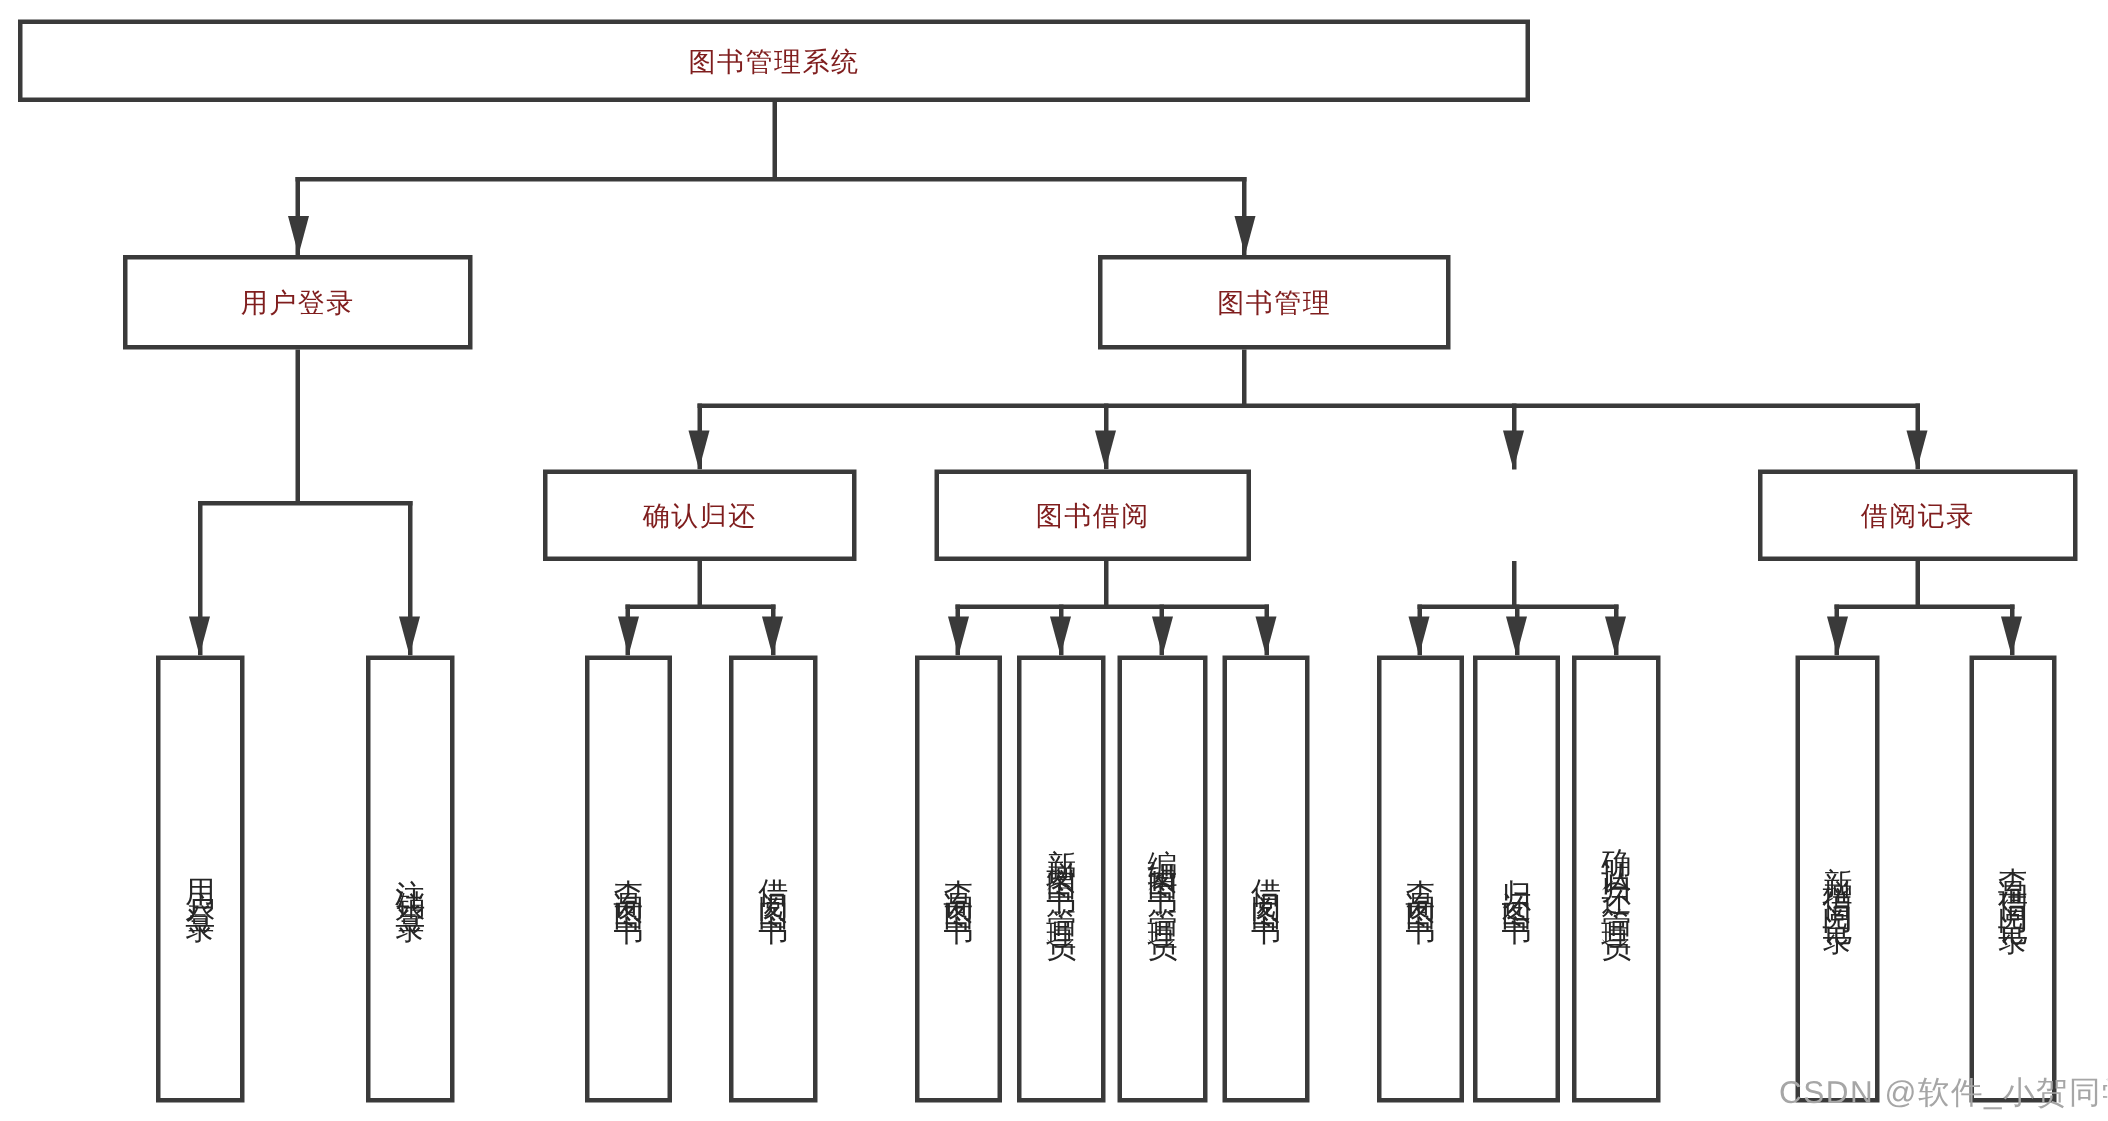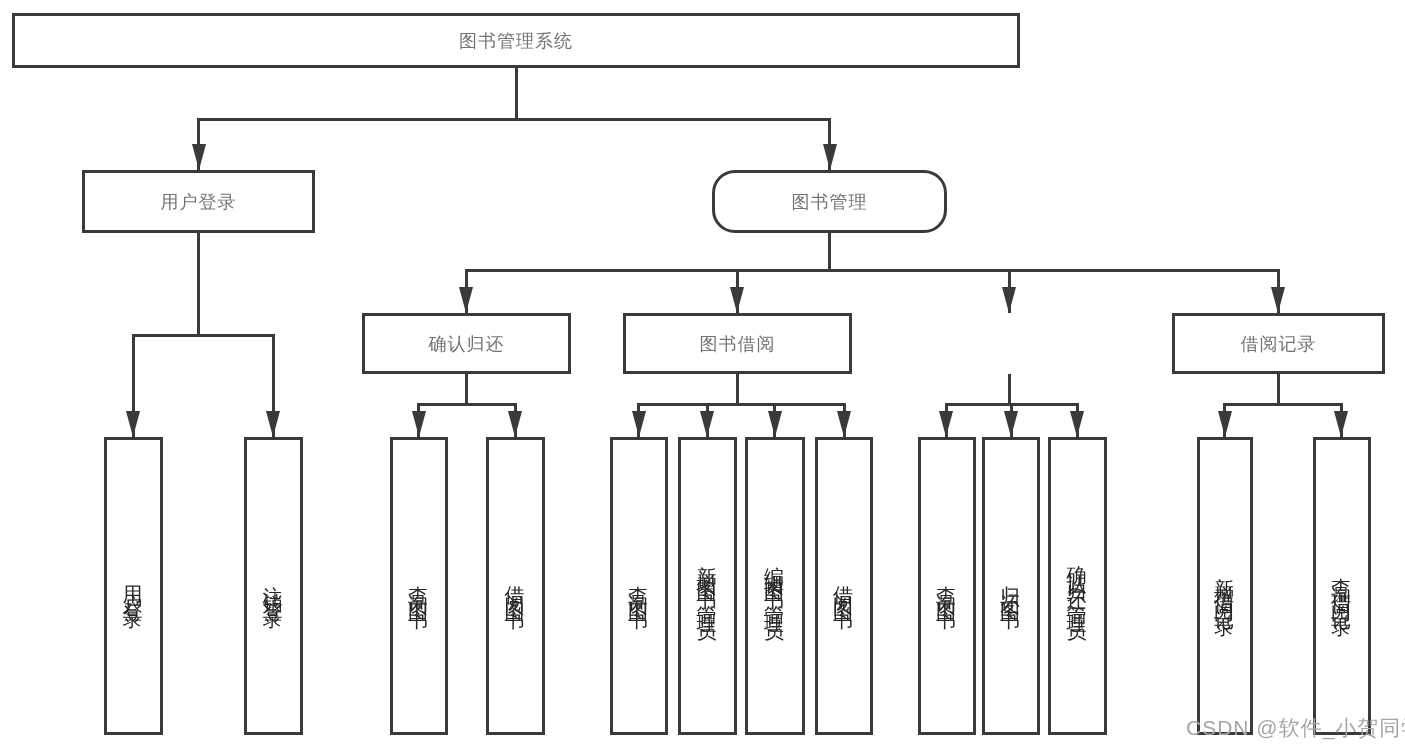--- a/index.html
+++ b/index.html
@@ -2,21 +2,21 @@
 <html><head>
 <meta charset="utf-8">
 <style>
   html,body{margin:0;padding:0;background:#ffffff;}
   body{font-family:"Liberation Sans","DejaVu Sans",sans-serif;}
   .canvas{position:relative;width:1405px;height:747px;background:#ffffff;overflow:hidden;}
   .box{
     position:absolute;box-sizing:border-box;
     border:3px solid #3a3a3a;background:#ffffff;
     display:flex;align-items:center;justify-content:center;
-    font-size:18px;color:#737373;letter-spacing:1px;
+    font-size:18px;color:#7f1d1d;letter-spacing:1px;
   }
   .leaf{
     position:absolute;box-sizing:border-box;top:437px;height:298px;
     border:3px solid #3a3a3a;background:#ffffff;
     display:flex;align-items:center;justify-content:center;
     writing-mode:vertical-rl;text-orientation:mixed;
     font-size:20px;letter-spacing:8px;color:#262626;
   }
   .vl,.hl{position:absolute;background:#3a3a3a;}
   .vl{width:3px;}
@@ -39,42 +39,42 @@
   <div class="box" style="left:12px;top:13px;width:1008px;height:55px;">图书管理系统</div>
 
   <div class="vl" style="left:515px;top:68px;height:51px;"></div>
   <div class="hl" style="left:197px;top:118px;width:634px;"></div>
   <div class="vl" style="left:197px;top:118px;height:52px;"></div>
   <div class="ah" style="left:192px;top:144px;"></div>
   <div class="vl" style="left:828px;top:118px;height:52px;"></div>
   <div class="ah" style="left:823px;top:144px;"></div>
 
   <div class="box" style="left:82px;top:170px;width:233px;height:63px;">用户登录</div>
-  <div class="box" style="left:712px;top:170px;width:235px;height:63px;border-radius:23px;">图书管理</div>
+  <div class="box" style="left:732px;top:170px;width:235px;height:63px;">图书管理</div>
 
   <div class="vl" style="left:197px;top:233px;height:103px;"></div>
   <div class="hl" style="left:132px;top:334px;width:143px;"></div>
   <div class="vl" style="left:132px;top:334px;height:103px;"></div>
   <div class="ah" style="left:126px;top:411px;"></div>
   <div class="vl" style="left:272px;top:334px;height:103px;"></div>
   <div class="ah" style="left:266px;top:411px;"></div>
 
   <div class="vl" style="left:828px;top:233px;height:38px;"></div>
   <div class="hl" style="left:465px;top:269px;width:815px;"></div>
   <div class="vl" style="left:465px;top:269px;height:44px;"></div>
   <div class="ah" style="left:459px;top:287px;"></div>
   <div class="vl" style="left:736px;top:269px;height:44px;"></div>
   <div class="ah" style="left:730px;top:287px;"></div>
   <div class="vl" style="left:1008px;top:269px;height:44px;"></div>
   <div class="ah" style="left:1002px;top:287px;"></div>
   <div class="vl" style="left:1277px;top:269px;height:44px;"></div>
   <div class="ah" style="left:1271px;top:287px;"></div>
 
   <div class="box" style="left:362px;top:313px;width:209px;height:61px;">确认归还</div>
-  <div class="box" style="left:623px;top:313px;width:229px;height:61px;">图书借阅</div>
+  <div class="box" style="left:623px;top:313px;width:211px;height:61px;">图书借阅</div>
   <div class="box" style="left:1172px;top:313px;width:213px;height:61px;">借阅记录</div>
 
   <div class="vl" style="left:465px;top:374px;height:31px;"></div>
   <div class="hl" style="left:417px;top:403px;width:100px;"></div>
   <div class="vl" style="left:417px;top:403px;height:34px;"></div>
   <div class="ah" style="left:412px;top:411px;"></div>
   <div class="vl" style="left:514px;top:403px;height:34px;"></div>
   <div class="ah" style="left:508px;top:411px;"></div>
 
   <div class="vl" style="left:736px;top:374px;height:31px;"></div>

